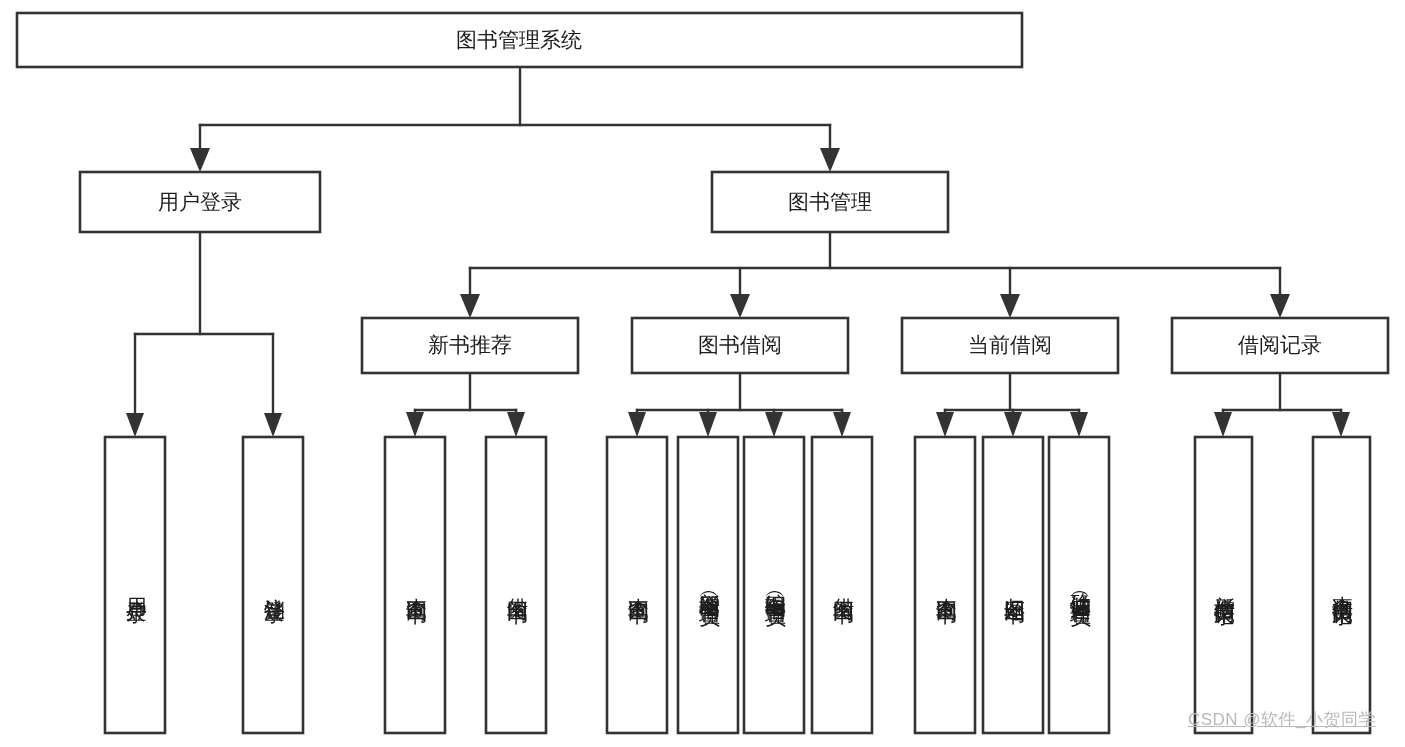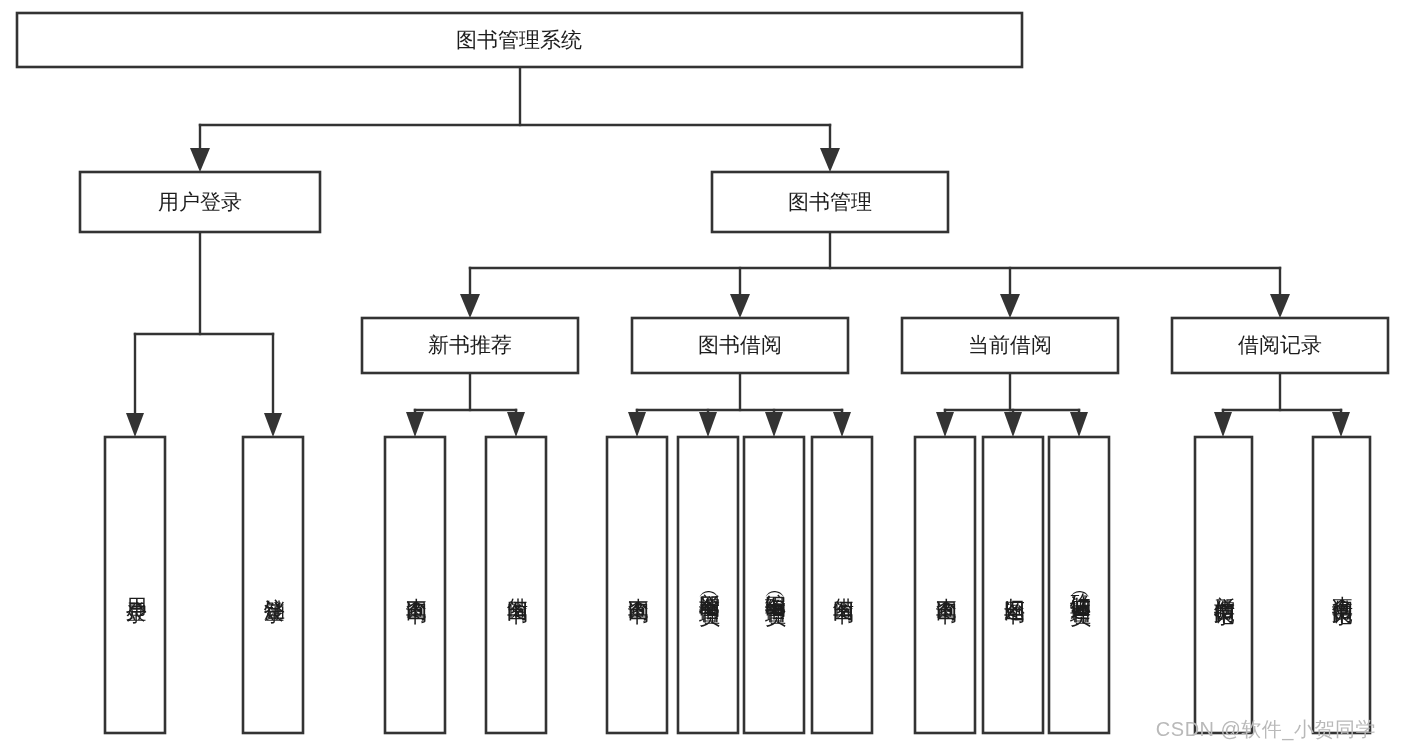--- a/index.html
+++ b/index.html
@@ -52,27 +52,28 @@
     fill: #1d1d1d;
     writing-mode: vertical-rl;
     text-orientation: upright;
     text-anchor: middle;
     letter-spacing: 2px;
     white-space: pre;
   }
   .watermark {
     position: absolute;
     right: 8px;
-    bottom: 4px;
-    font-family: "Liberation Sans", "DejaVu Sans", sans-serif;
-    font-size: 20px;
+    bottom: 16px;
+    font-family: "Liberation Sans", "DejaVu Sans", sans-serif;
+    font-size: 17px;
     color: #b9b9b9;
     letter-spacing: 0.5px;
     user-select: none;
     pointer-events: none;
+    text-decoration: underline;
   }
 </style>
 </head>
 <body>
 
 <div id="diagram-root">
   <svg id="flowchart" viewBox="0 0 1405 747">
 
     <g>
 

